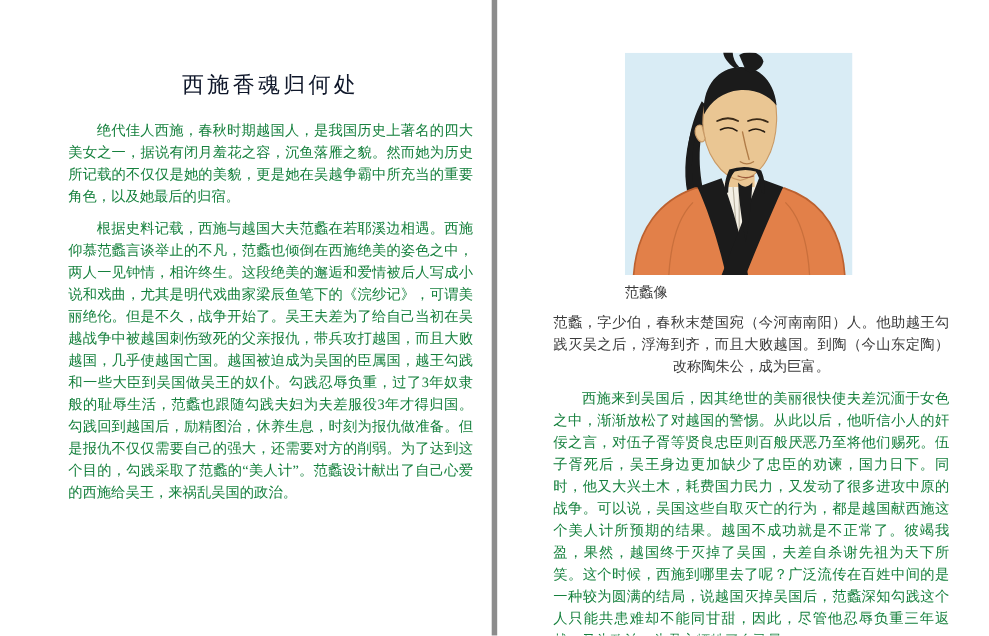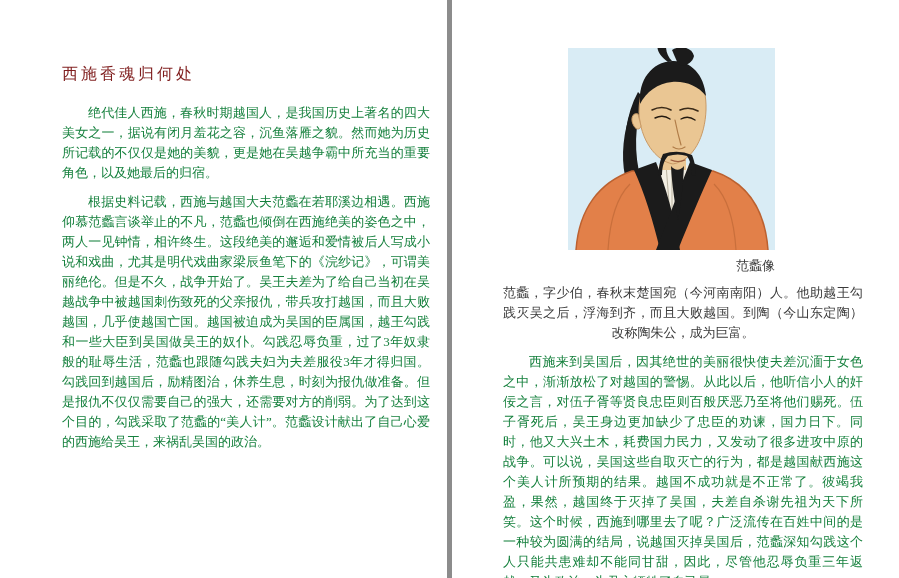--- a/index.html
+++ b/index.html
@@ -12,39 +12,39 @@
     color:#333333;
   }
   .page{position:absolute;}
   .page-left{left:62px;top:64px;width:368px;}
   .page-right{left:503px;top:42px;width:360px;}
   .divider{
     position:absolute;left:447px;top:0;width:5px;height:578px;
     background:#8c8c8c;
   }
   h1.article-title{
-    font-size:16px;font-weight:normal;color:#7f1d1d;
-    text-align:left;margin:0 0 18px 0;letter-spacing:3px;
+    font-size:20px;font-weight:normal;color:#0f172a;
+    text-align:center;margin:0 0 18px 0;letter-spacing:3px;
   }
   p.body-par{
     font-size:13px;line-height:20px;margin:0 0 9px 0;
     text-align:justify;color:#15803d;
   }
   p.indent{text-indent:2em;}
   p.intro-par{
     font-size:13px;line-height:20px;margin:0 0 9px 0;
     text-align:justify;text-align-last:center;color:#3a3a3a;
   }
   figure.portrait-figure{
     width:207px;margin:6px 0 8px 65px;padding:0;
   }
   .portrait-box{width:207px;height:202px;line-height:0;}
   figcaption.portrait-caption{
     font-size:13px;line-height:18px;color:#3a3a3a;
-    text-align:right;margin-top:7px;
+    text-align:left;margin-top:7px;
   }
 </style>
 </head>
 <body>
 
 <div class="screen">
 
   <section class="page page-left">
     <h1 class="article-title">西施香魂归何处</h1>
     <p class="body-par indent">绝代佳人西施，春秋时期越国人，是我国历史上著名的四大美女之一，据说有闭月羞花之容，沉鱼落雁之貌。然而她为历史所记载的不仅仅是她的美貌，更是她在吴越争霸中所充当的重要角色，以及她最后的归宿。</p>

